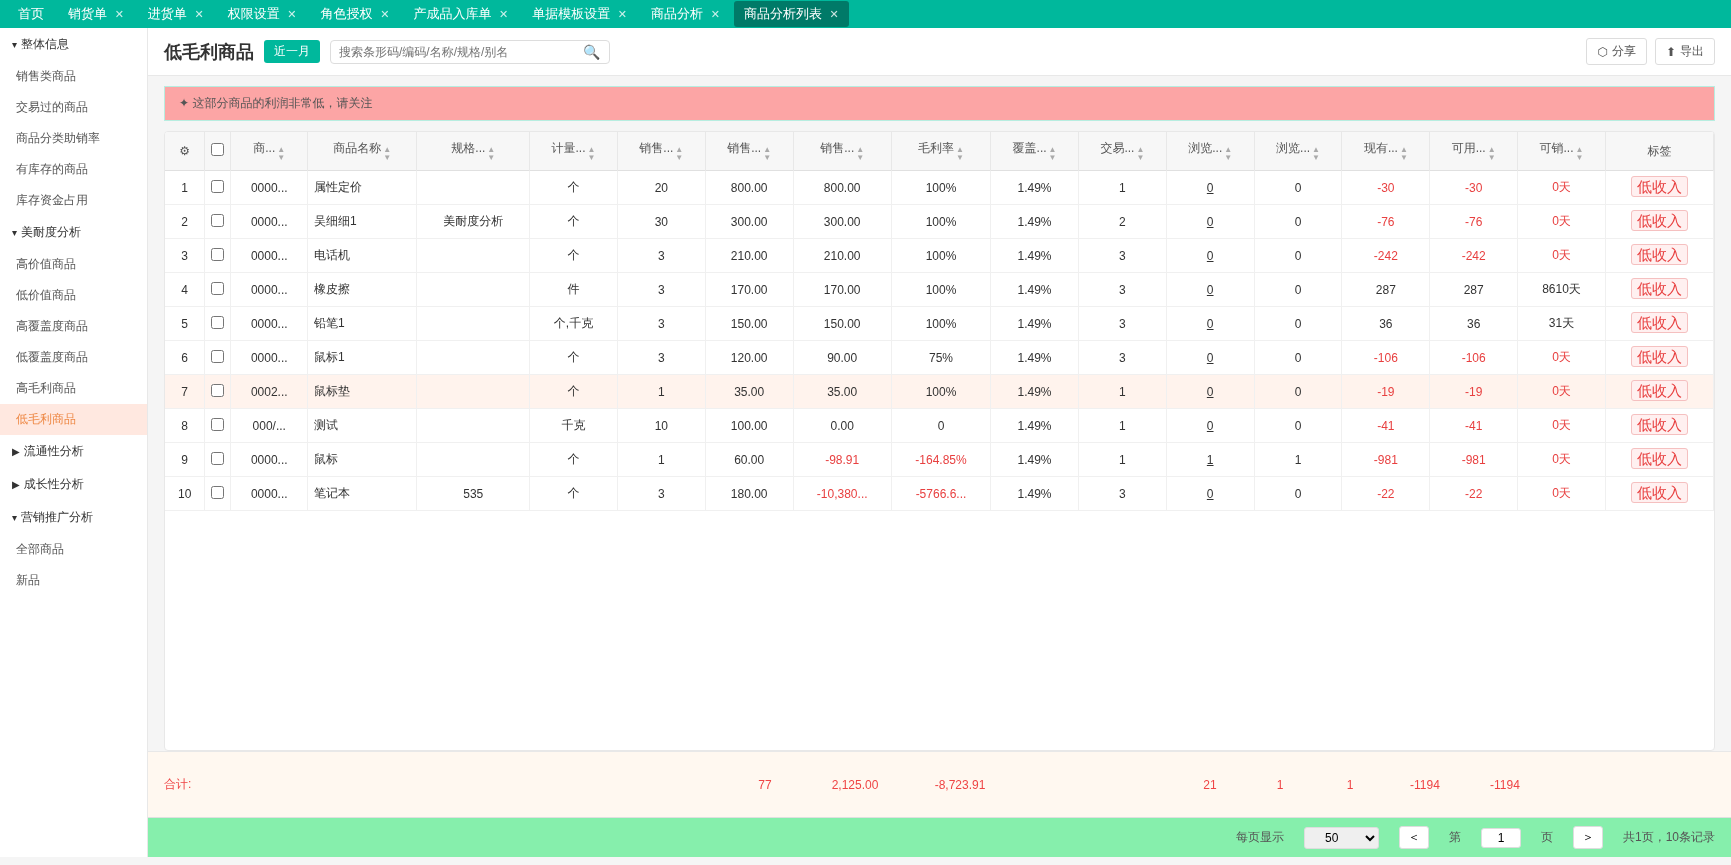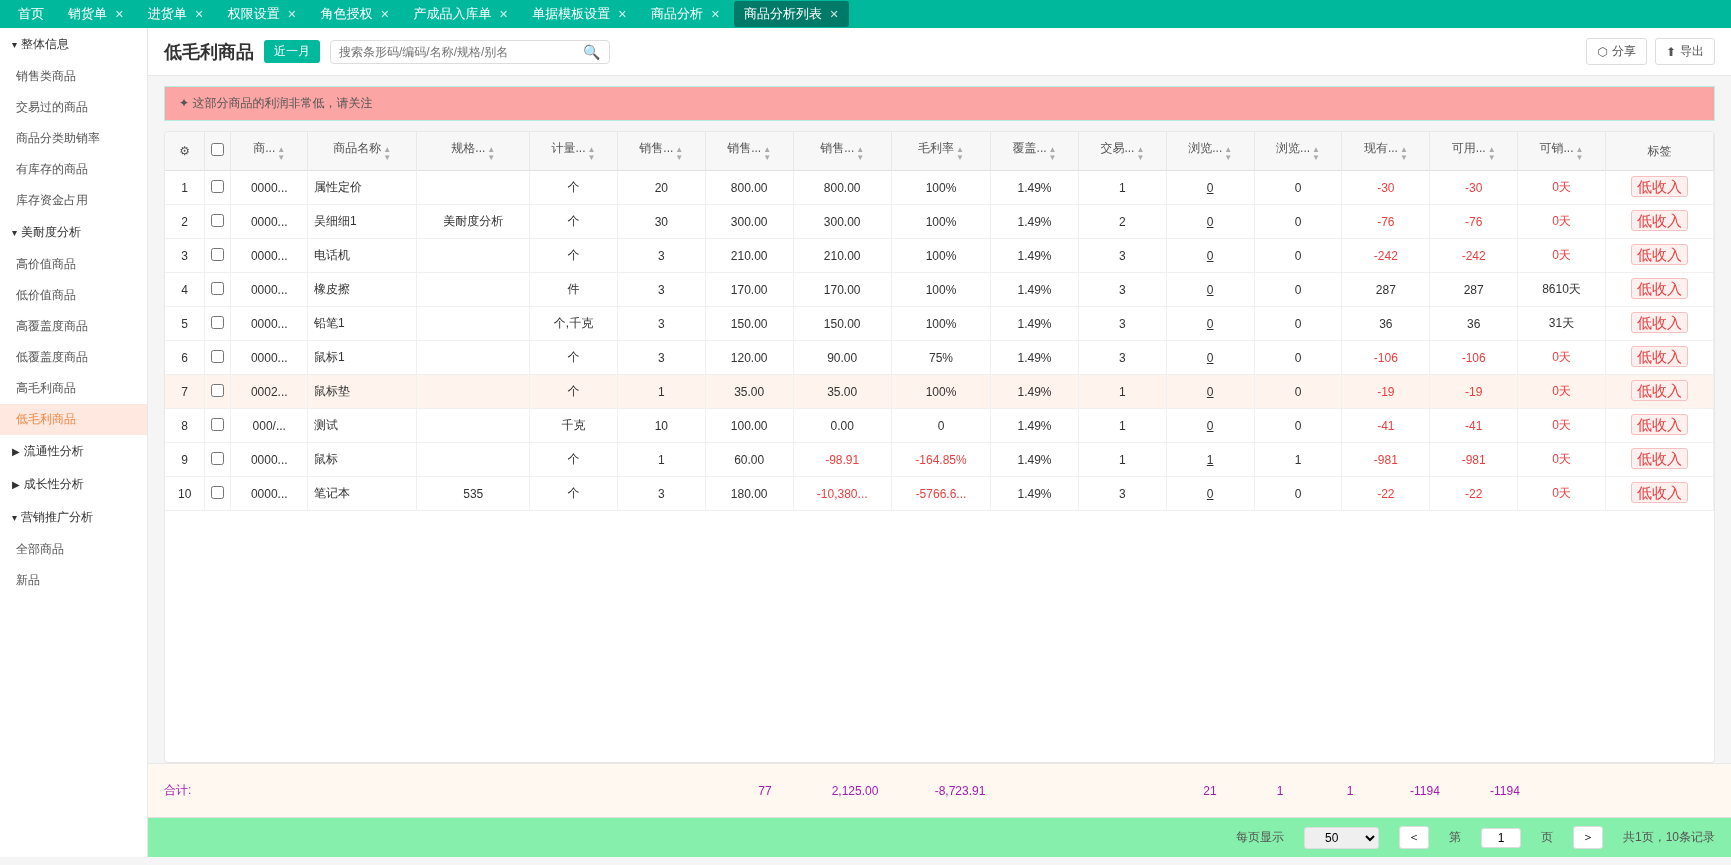--- a/index.html
+++ b/index.html
@@ -181,25 +181,25 @@
       padding: 1px 5px;
       font-size: 15px;
     }
     .red-text { color: #e84040; }
     .link-underline { color: #333; text-decoration: underline; cursor: pointer; }
 
     
     .table-footer {
       display: flex;
       align-items: center;
-      padding: 18px 16px;
+      padding: 24px 16px;
       background: #fff8f0;
       border-top: 1px solid #e8e8e8;
       font-size: 12px;
-      color: #a21caf;
+      color: #ef4444;
       gap: 20px;
       flex-shrink: 0;
     }
 
     
     .bottom-bar {
       background: #86efac;
       border-top: 1px solid #e0e0e0;
       padding: 8px 16px;
       display: flex;

